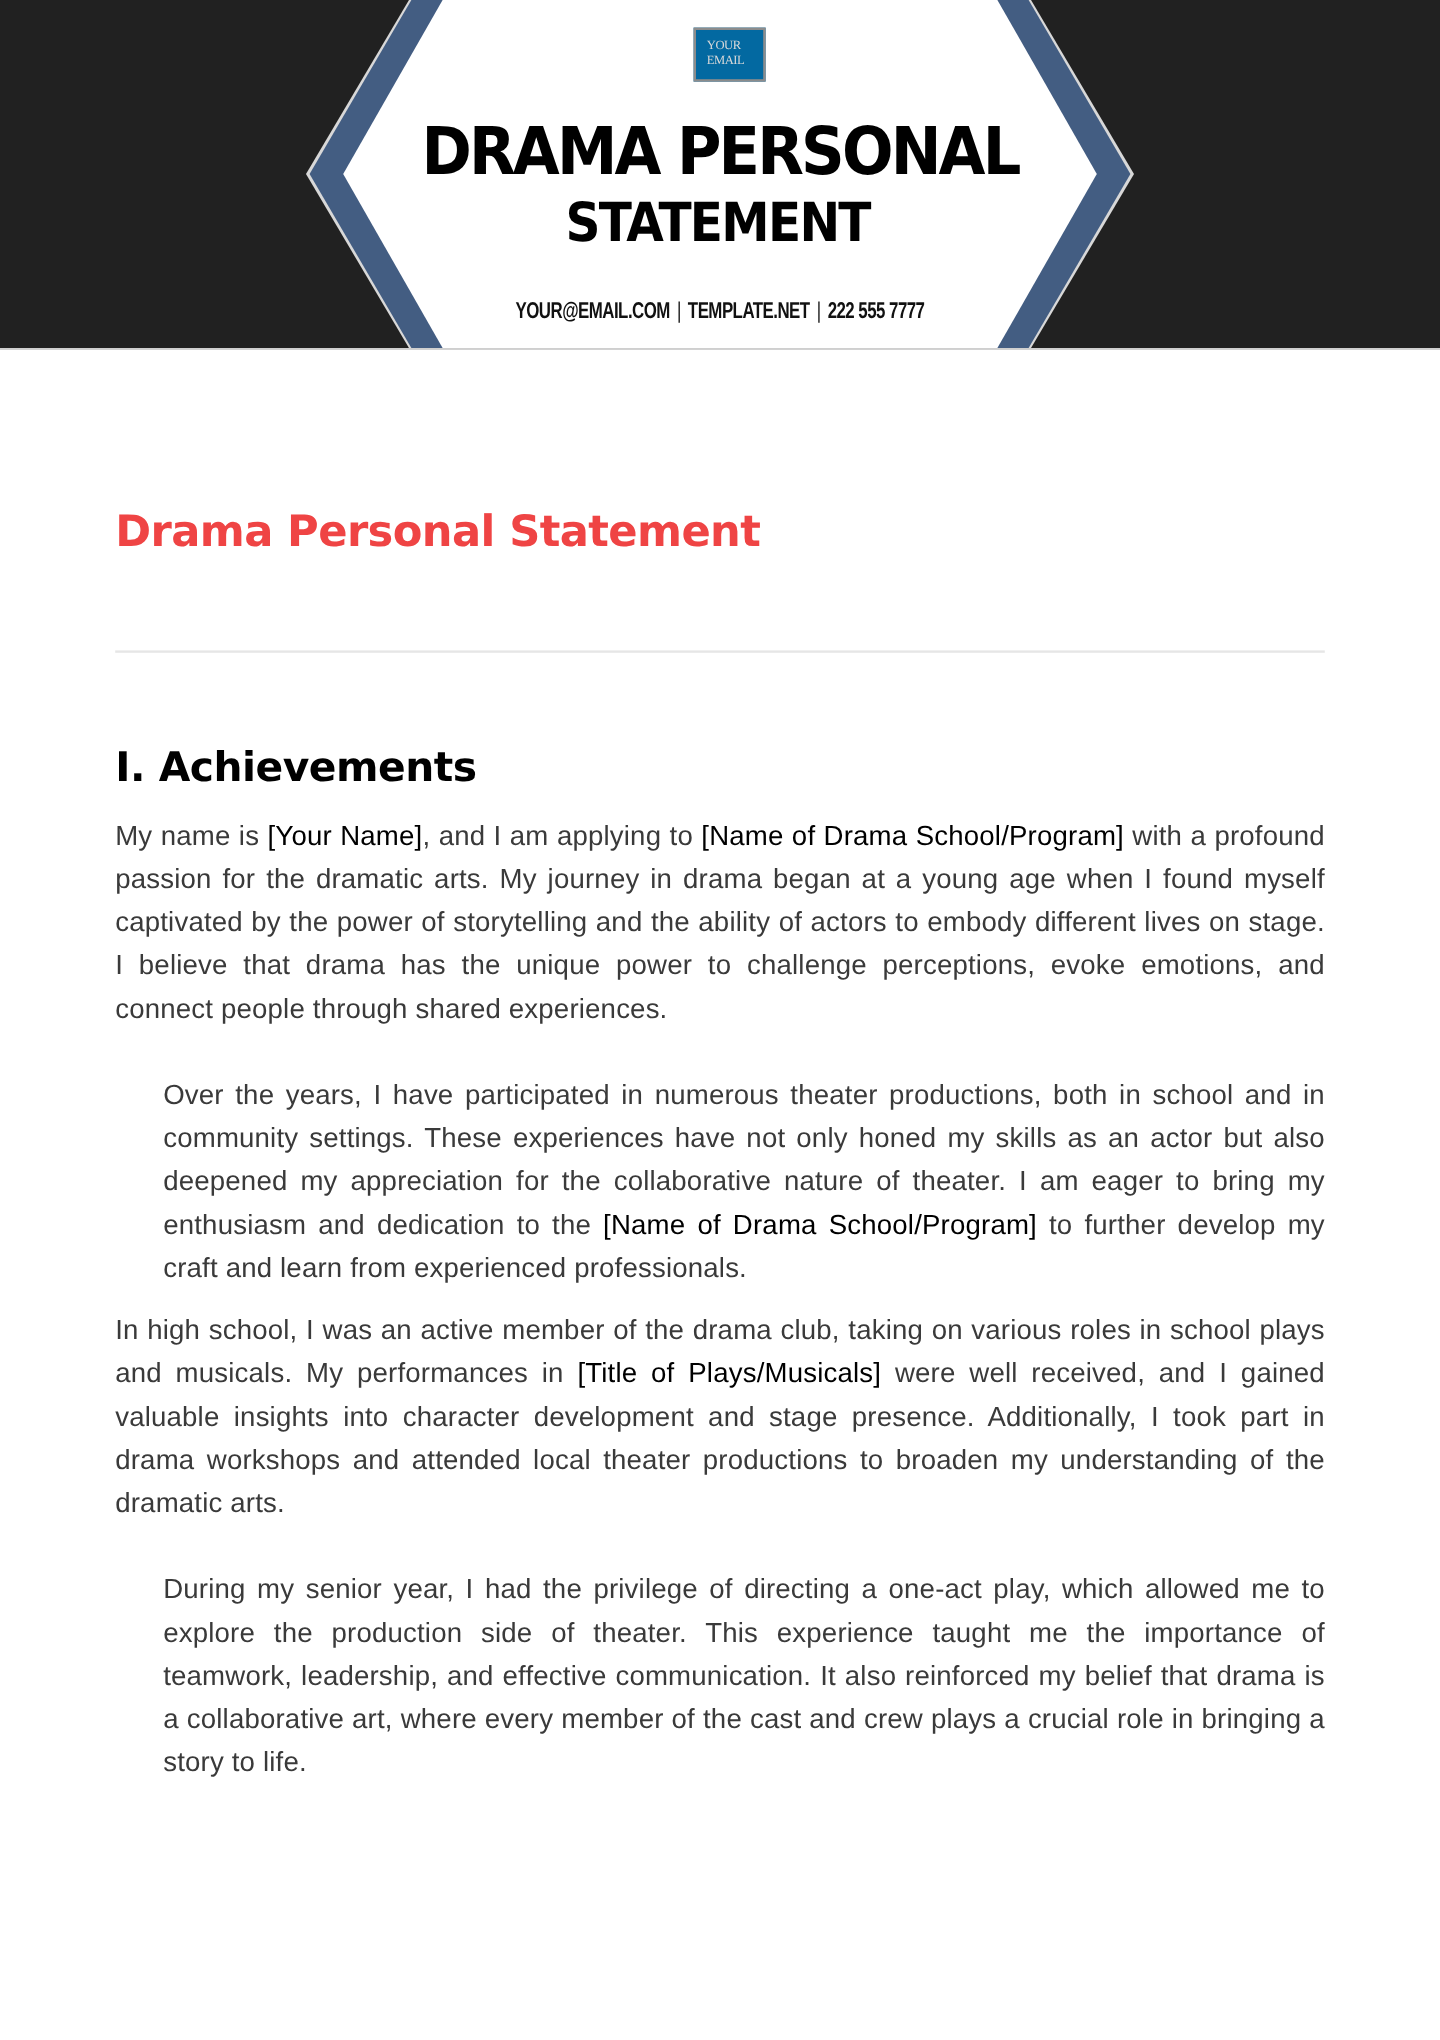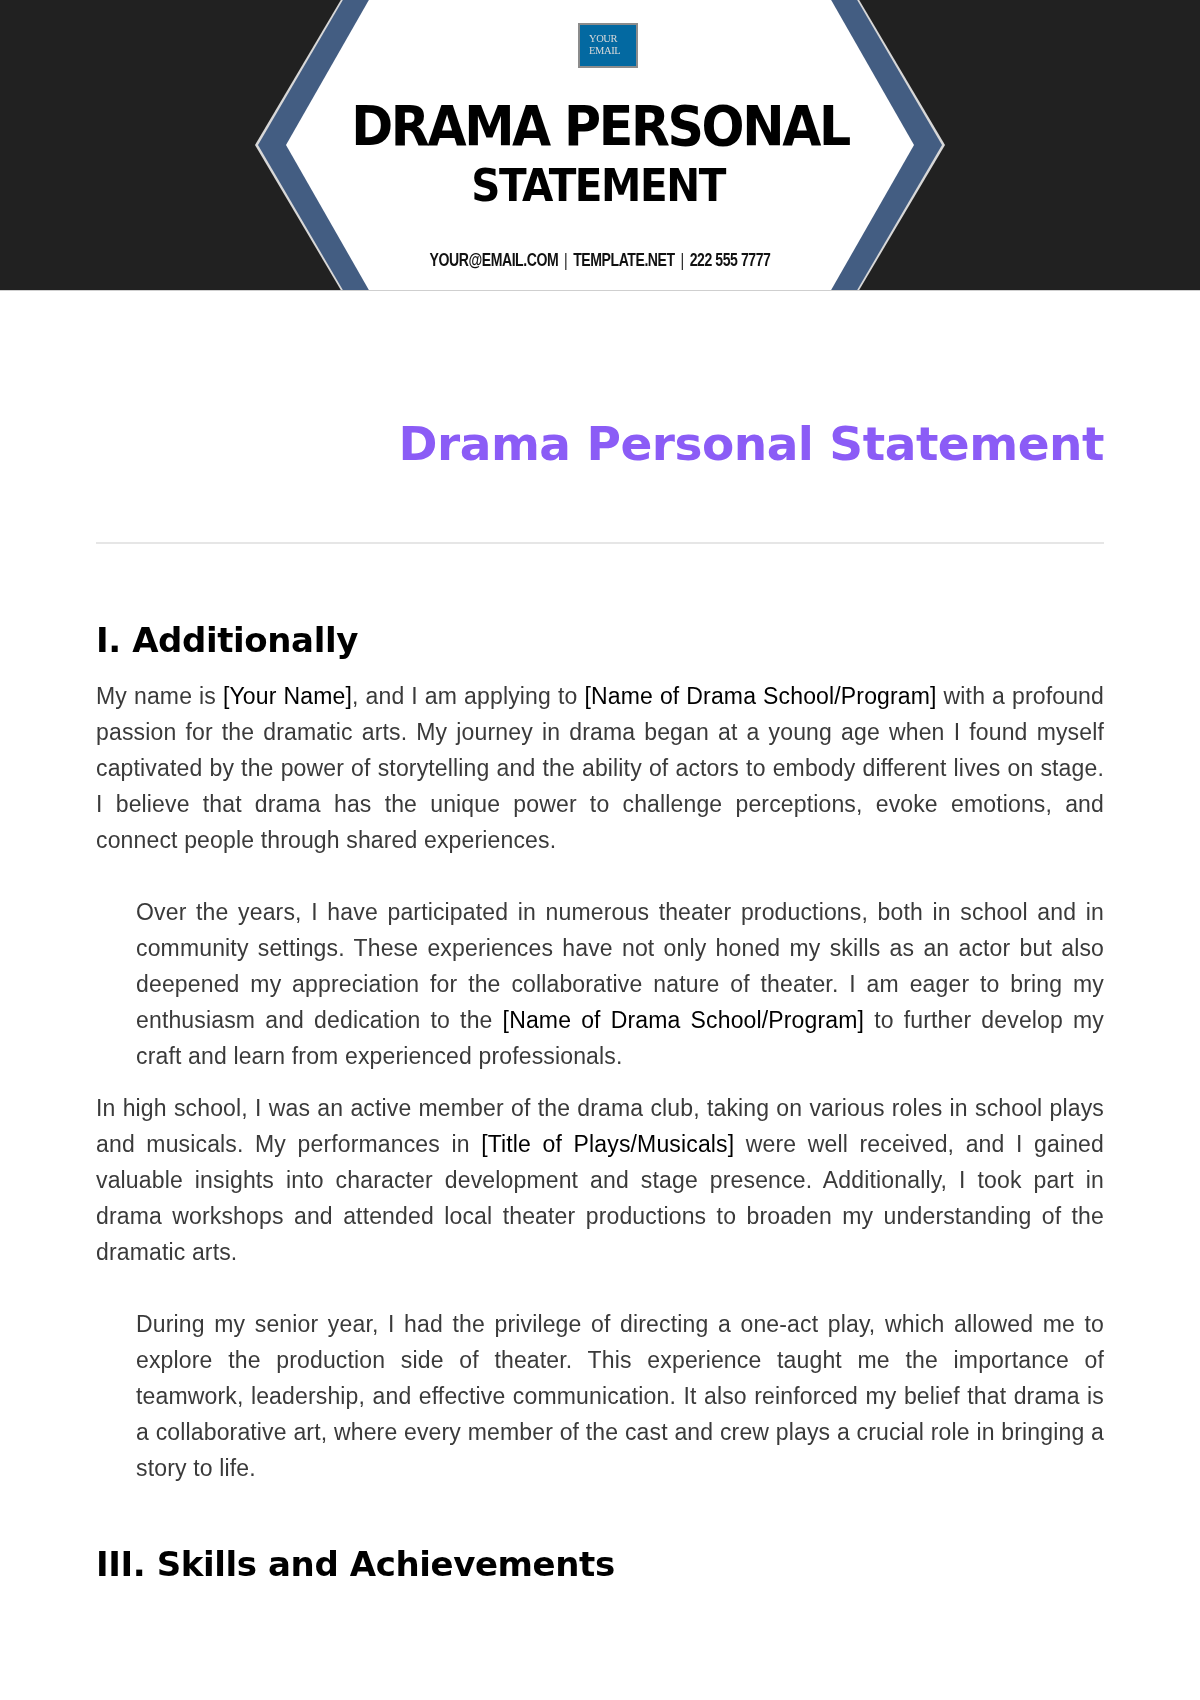--- a/index.html
+++ b/index.html
@@ -72,26 +72,26 @@
   .contact .sep { display: inline-block; margin: 0 8px; font-weight: normal; }
 
   .doc {
     position: absolute;
     left: 96px;
     width: 1008px;
     top: 291px;
   }
   .doc-title {
     margin-top: 127px;
-    text-align: right;
+    text-align: left;
     font-family: "DejaVu Sans", sans-serif;
     font-weight: bold;
-    font-size: 47px;
+    font-size: 36px;
     line-height: 52px;
-    color: #8b5cf6;
+    color: #ef4444;
     letter-spacing: -0.5px;
   }
   .divider {
     margin-top: 72px;
     height: 2px;
     background: #e6e6e6;
     border: none;
   }
   .section-heading {
     font-family: "DejaVu Sans", sans-serif;
@@ -139,26 +139,23 @@
   <div class="contact">
     <span>YOUR@EMAIL.COM</span><span class="sep">|</span><span>TEMPLATE.NET</span><span class="sep">|</span><span>222 555 7777</span>
   </div>
 </div>
 
 <div class="doc">
   <h1 class="doc-title">Drama Personal Statement</h1>
   <hr class="divider">
 
   <section>
-    <h2 class="section-heading sec1">I. Additionally</h2>
+    <h2 class="section-heading sec1">I. Achievements</h2>
     <p class="para first"><span>My name is </span><b>[Your Name]</b><span>, and I am applying to </span><b>[Name of Drama School/Program]</b><span> with a profound passion for the dramatic arts. My journey in drama began at a young age when I found myself captivated by the power of storytelling and the ability of actors to embody different lives on stage. I believe that drama has the unique power to challenge perceptions, evoke emotions, and connect people through shared experiences.</span></p>
     <p class="para gap"><span>Over the years, I have participated in numerous theater productions, both in school and in community settings. These experiences have not only honed my skills as an actor but also deepened my appreciation for the collaborative nature of theater. I am eager to bring my enthusiasm and dedication to the </span><b>[Name of Drama School/Program]</b><span> to further develop my craft and learn from experienced professionals.</span></p>
   </section>
 
   <section>
     <p class="para first"><span>In high school, I was an active member of the drama club, taking on various roles in school plays and musicals. My performances in </span><b>[Title of Plays/Musicals]</b><span> were well received, and I gained valuable insights into character development and stage presence. Additionally, I took part in drama workshops and attended local theater productions to broaden my understanding of the dramatic arts.</span></p>
     <p class="para gap"><span>During my senior year, I had the privilege of directing a one-act play, which allowed me to explore the production side of theater. This experience taught me the importance of teamwork, leadership, and effective communication. It also reinforced my belief that drama is a collaborative art, where every member of the cast and crew plays a crucial role in bringing a story to life.</span></p>
   </section>
 
-  <section>
-    <h2 class="section-heading sec-next">III. Skills and Achievements</h2>
-  </section>
 </div>
 
 </body></html>

